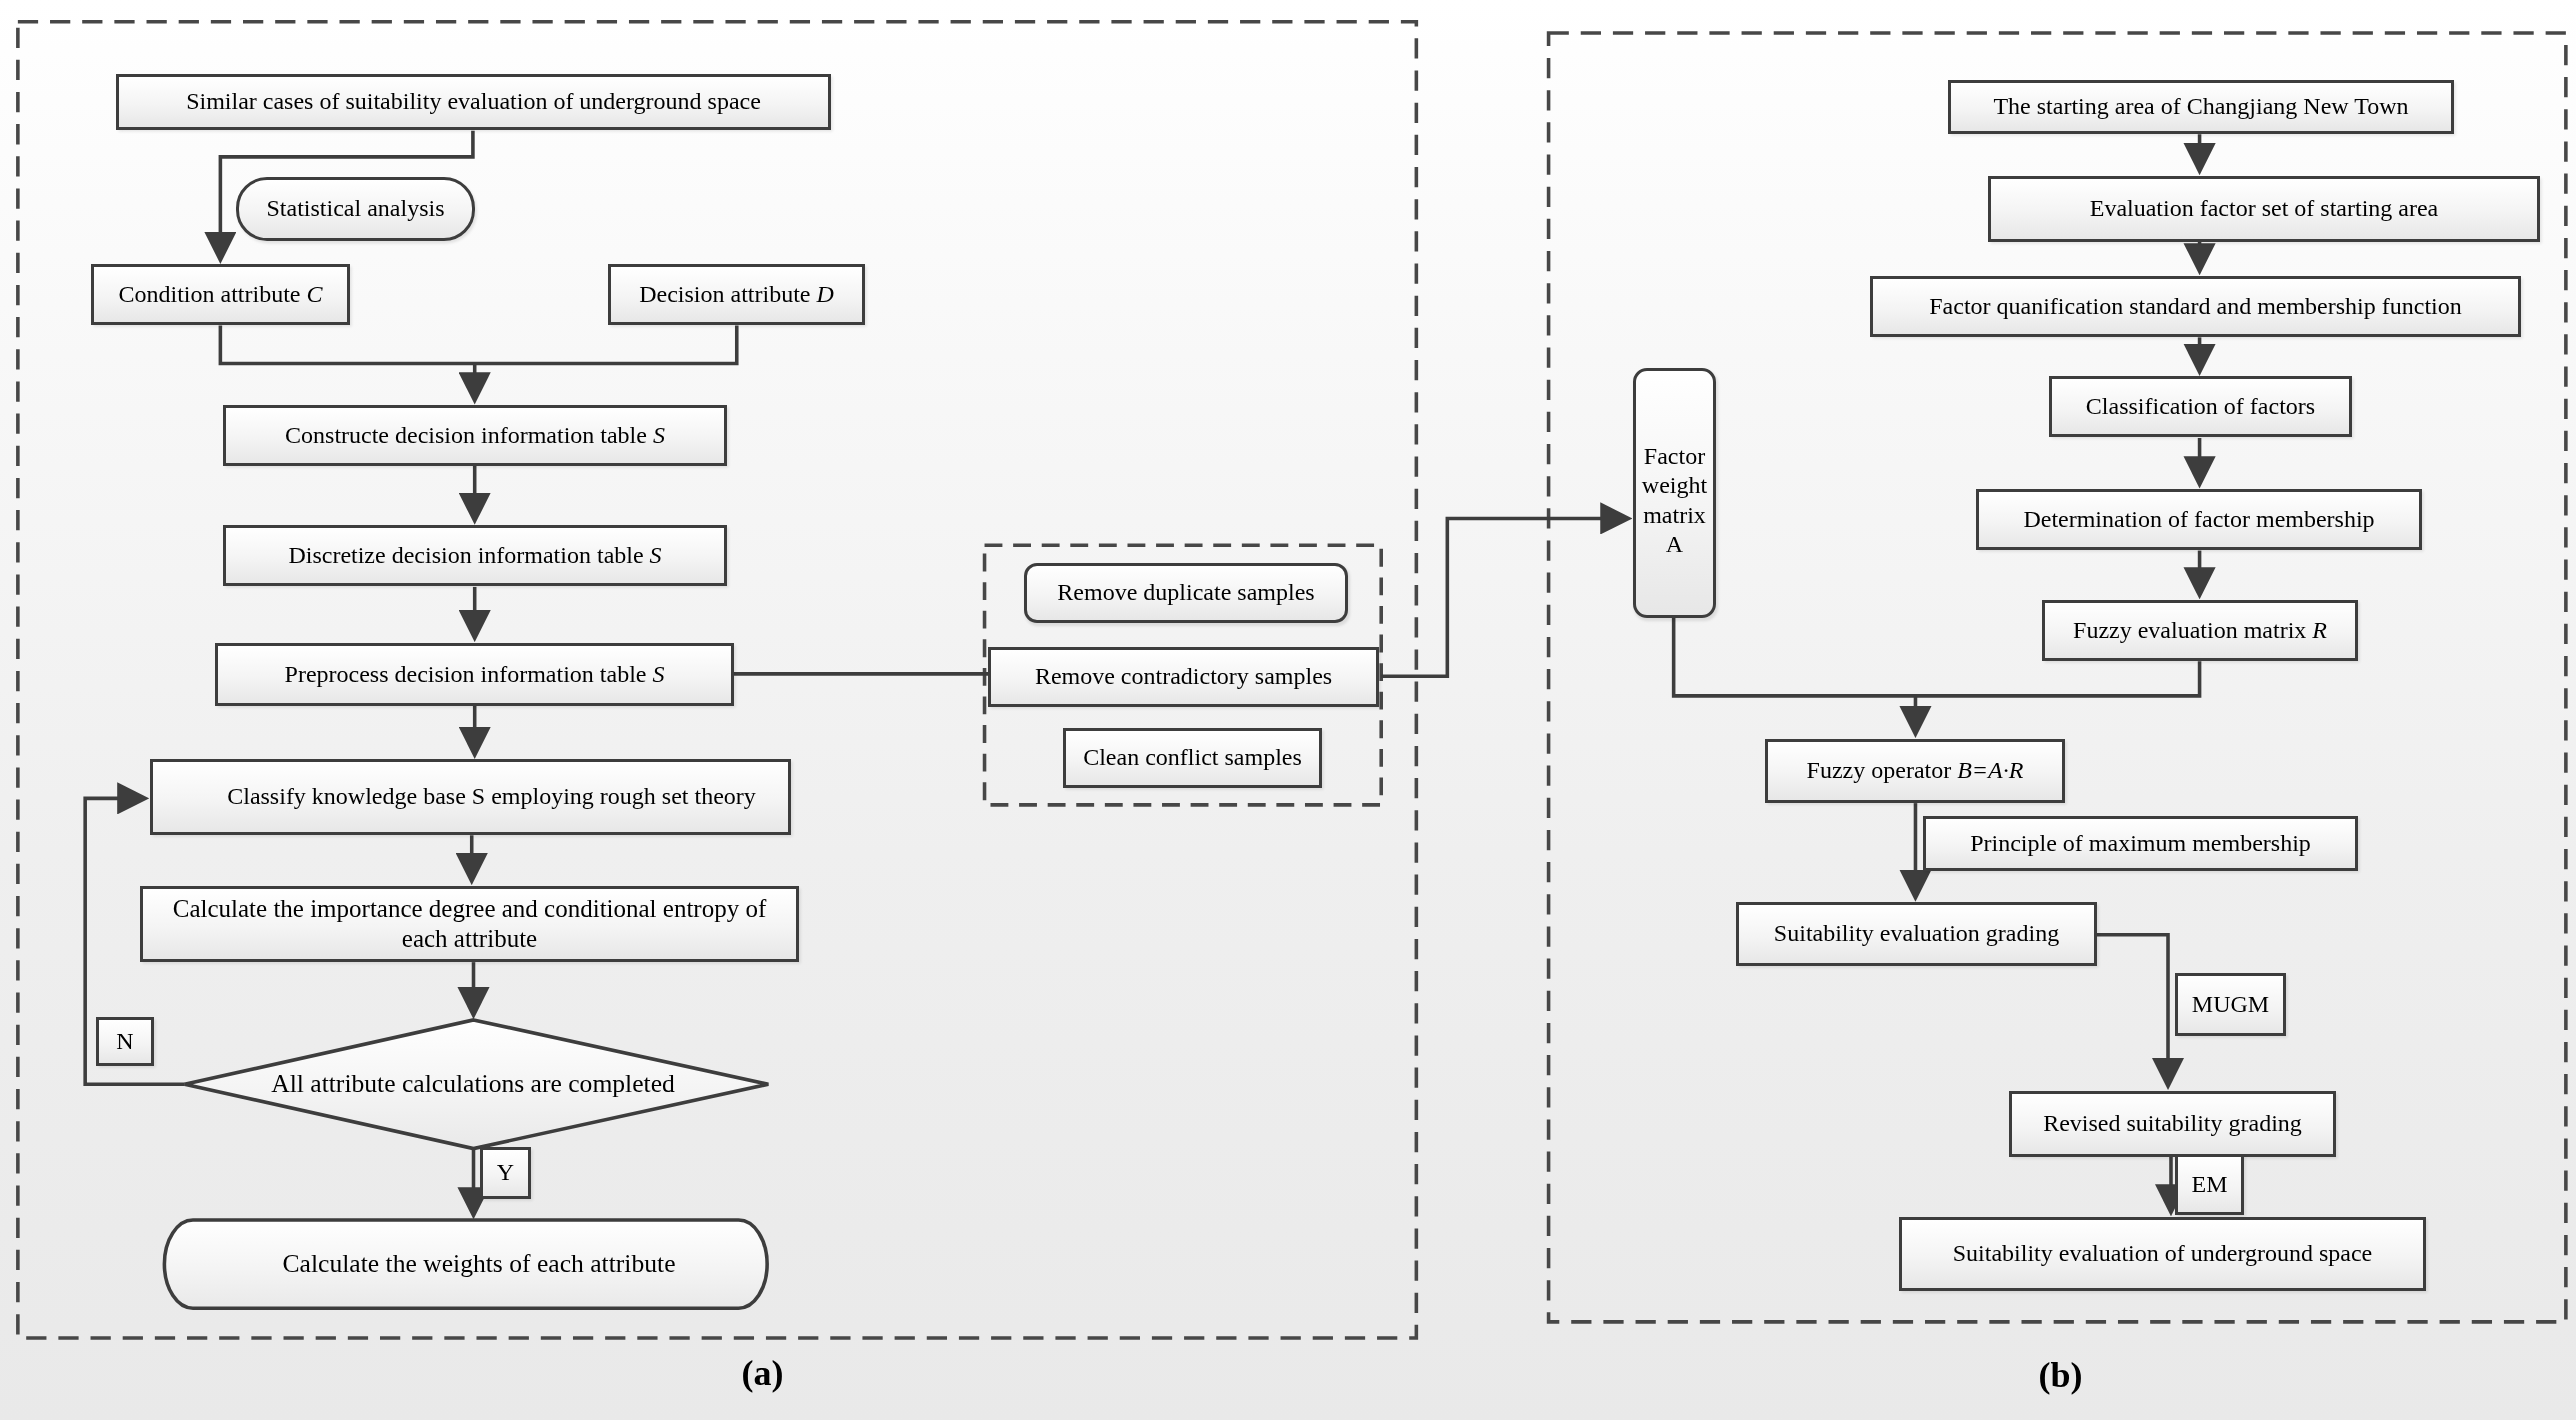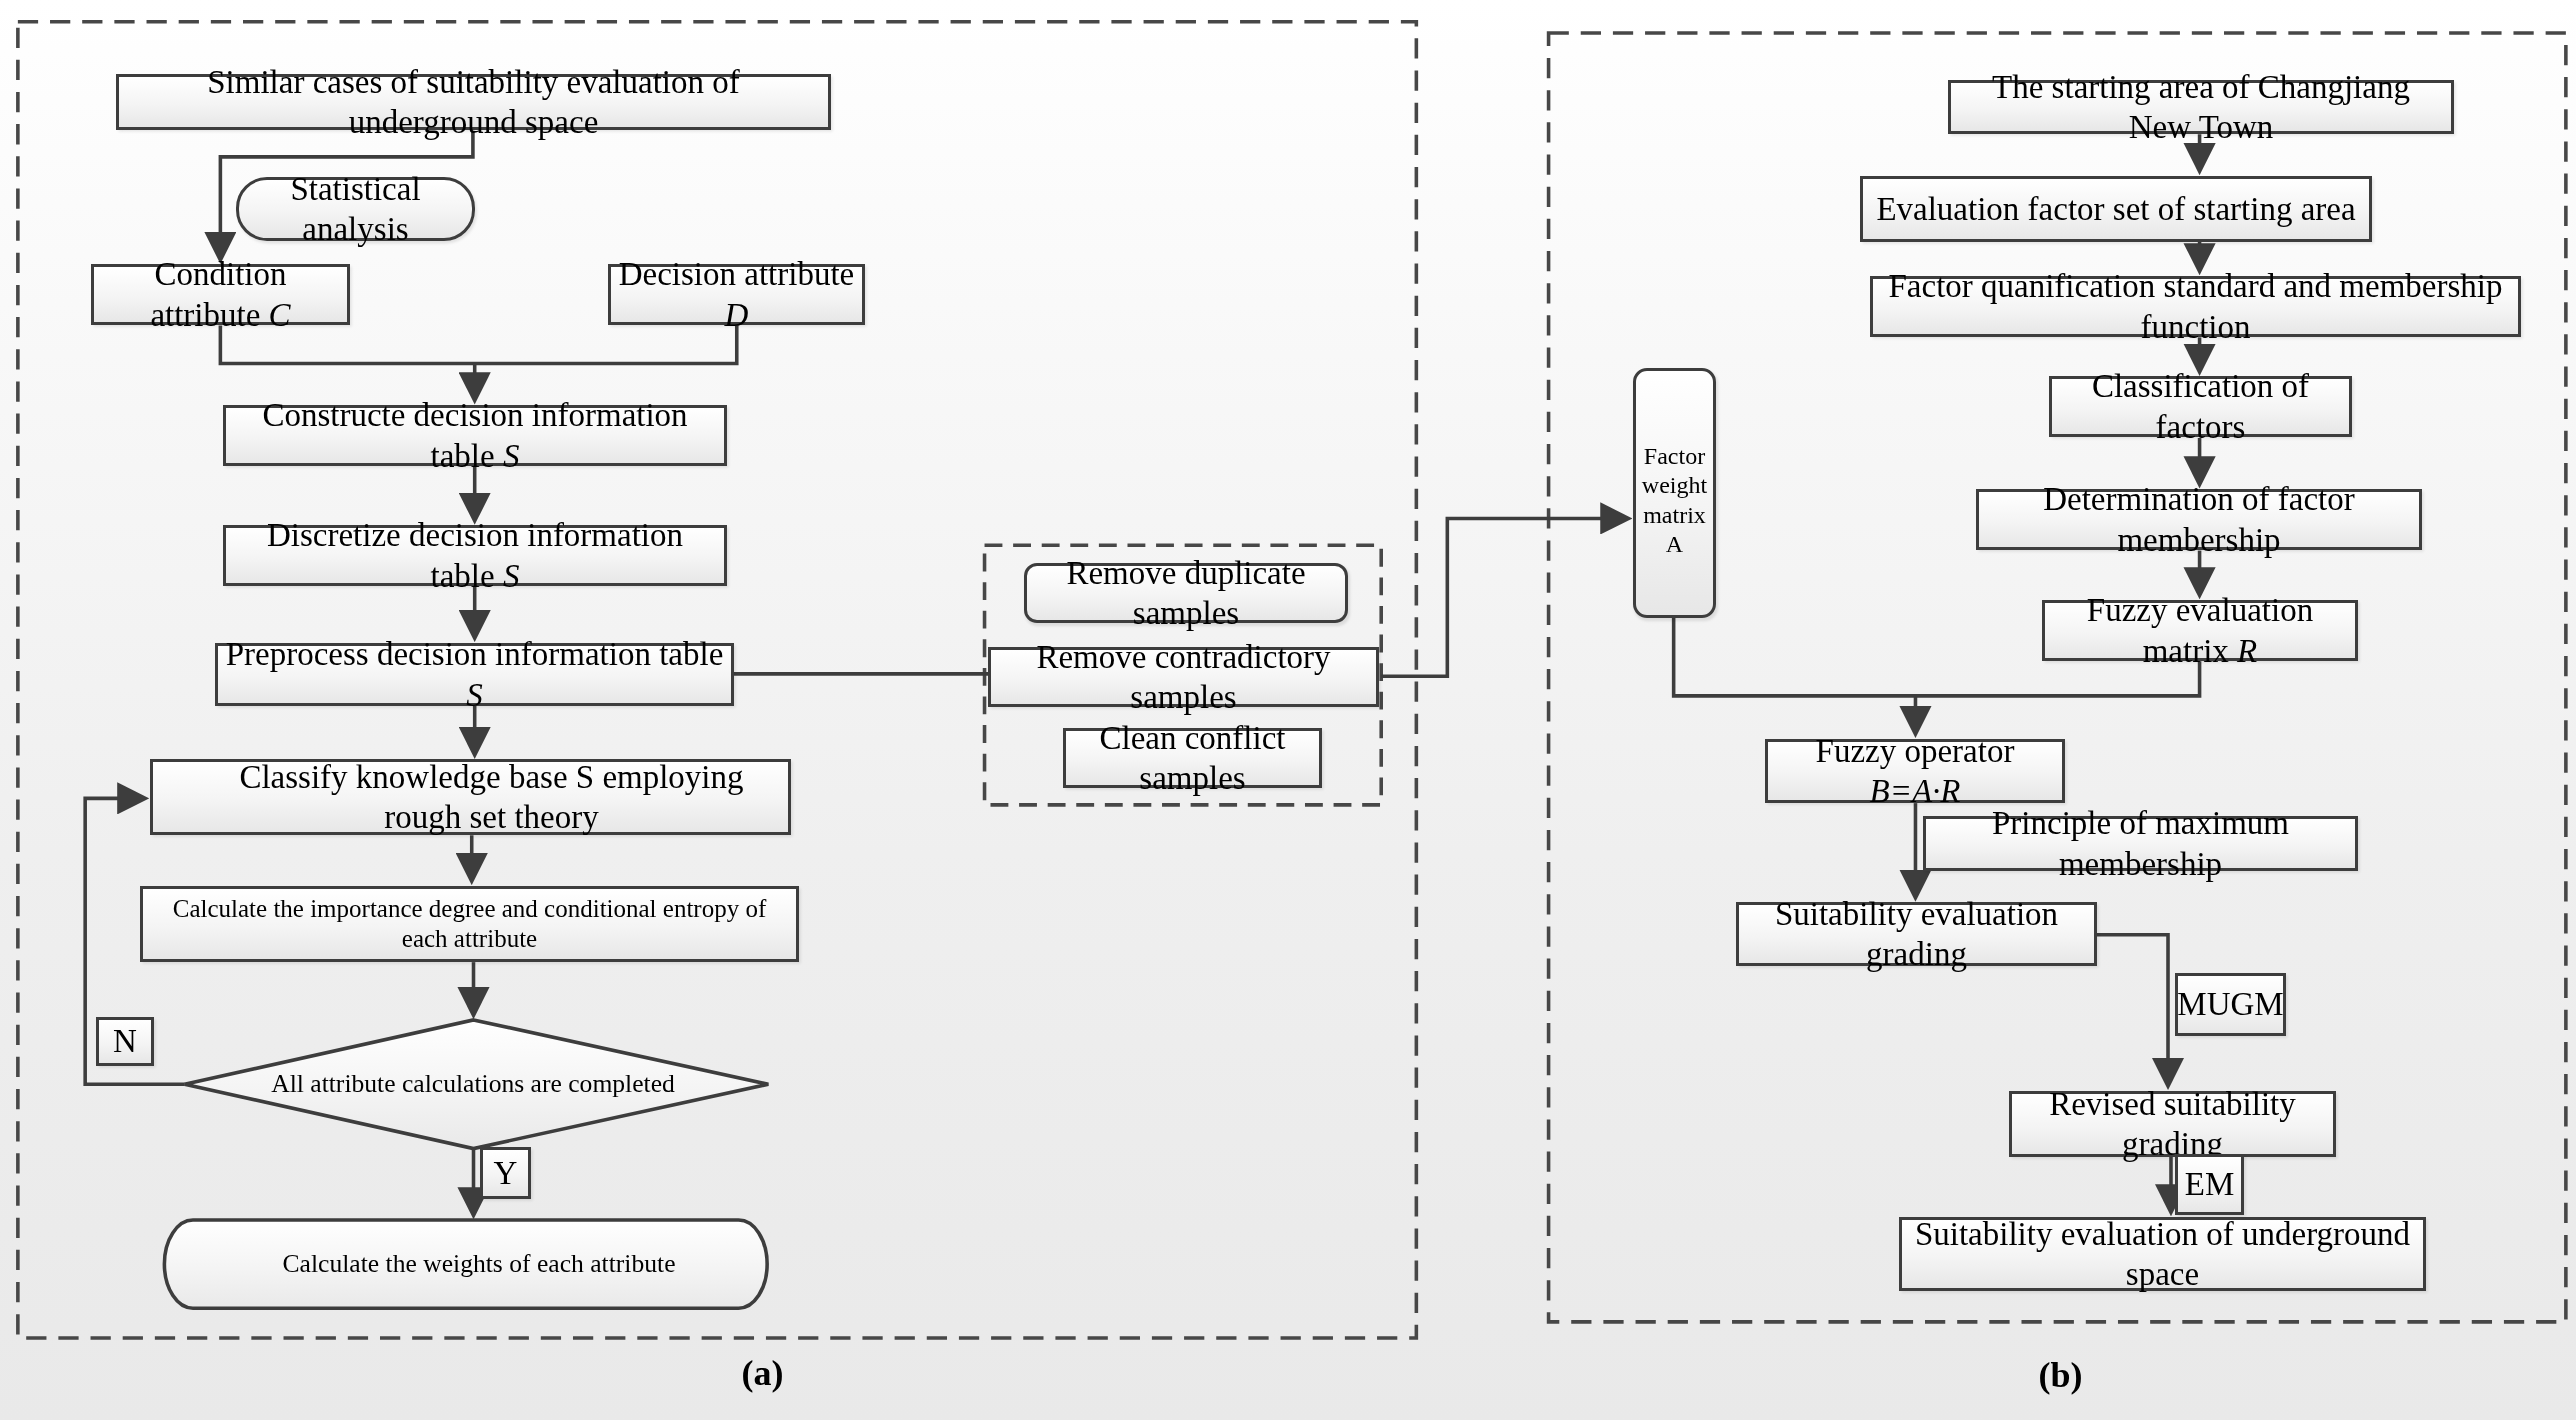--- a/index.html
+++ b/index.html
@@ -8,21 +8,21 @@
     background:linear-gradient(180deg,#ffffff 0%,#f8f8f8 25%,#efefef 60%,#e9e9e9 100%);
     font-family:"Liberation Serif","DejaVu Serif",serif;
   }
   #stage{position:relative;width:2576px;height:1421px;}
   #wires{position:absolute;left:0;top:0;width:2576px;height:1421px;}
   .node{
     position:absolute;box-sizing:border-box;
     border:3px solid #3d3d3d;
     background:linear-gradient(180deg,#ffffff 0%,#f4f4f4 55%,#e7e7e7 100%);
     display:flex;align-items:center;justify-content:center;
-    text-align:center;color:#000;font-size:33px;line-height:1.22;
+    text-align:center;color:#000;font-size:24px;line-height:1.22;
     padding:1.2px 6px;box-shadow:1.8px 2.4px 3px rgba(0,0,0,0.10);
   }
   .node i{font-style:italic;}
   .ghost{
     position:absolute;box-sizing:border-box;border:none;background:transparent;
     display:flex;align-items:center;justify-content:center;text-align:center;
     color:#000;font-size:25.6px;line-height:1.2;box-shadow:none;
   }
   .caption{font-weight:bold;font-size:36px;}
   .small{padding:1.2px 2.4px;}
@@ -146,21 +146,21 @@
   </div>
 
   <div class="ghost caption" style="left:718px;top:1345px;width:89px;height:57px;">
     <span>(a)</span>
   </div>
 
   <div class="node" style="left:1948px;top:80px;width:506px;height:54px;">
     <span>The starting area of Changjiang New Town</span>
   </div>
 
-  <div class="node" style="left:1860px;top:176px;width:512px;height:66px;">
+  <div class="node" style="left:1988px;top:176px;width:552px;height:66px;">
     <span>Evaluation factor set of starting area</span>
   </div>
 
   <div class="node" style="left:1870px;top:276px;width:651px;height:61px;">
     <span>Factor quanification standard and membership function</span>
   </div>
 
   <div class="node" style="left:2049px;top:376px;width:303px;height:61px;">
     <span>Classification of factors</span>
   </div>

